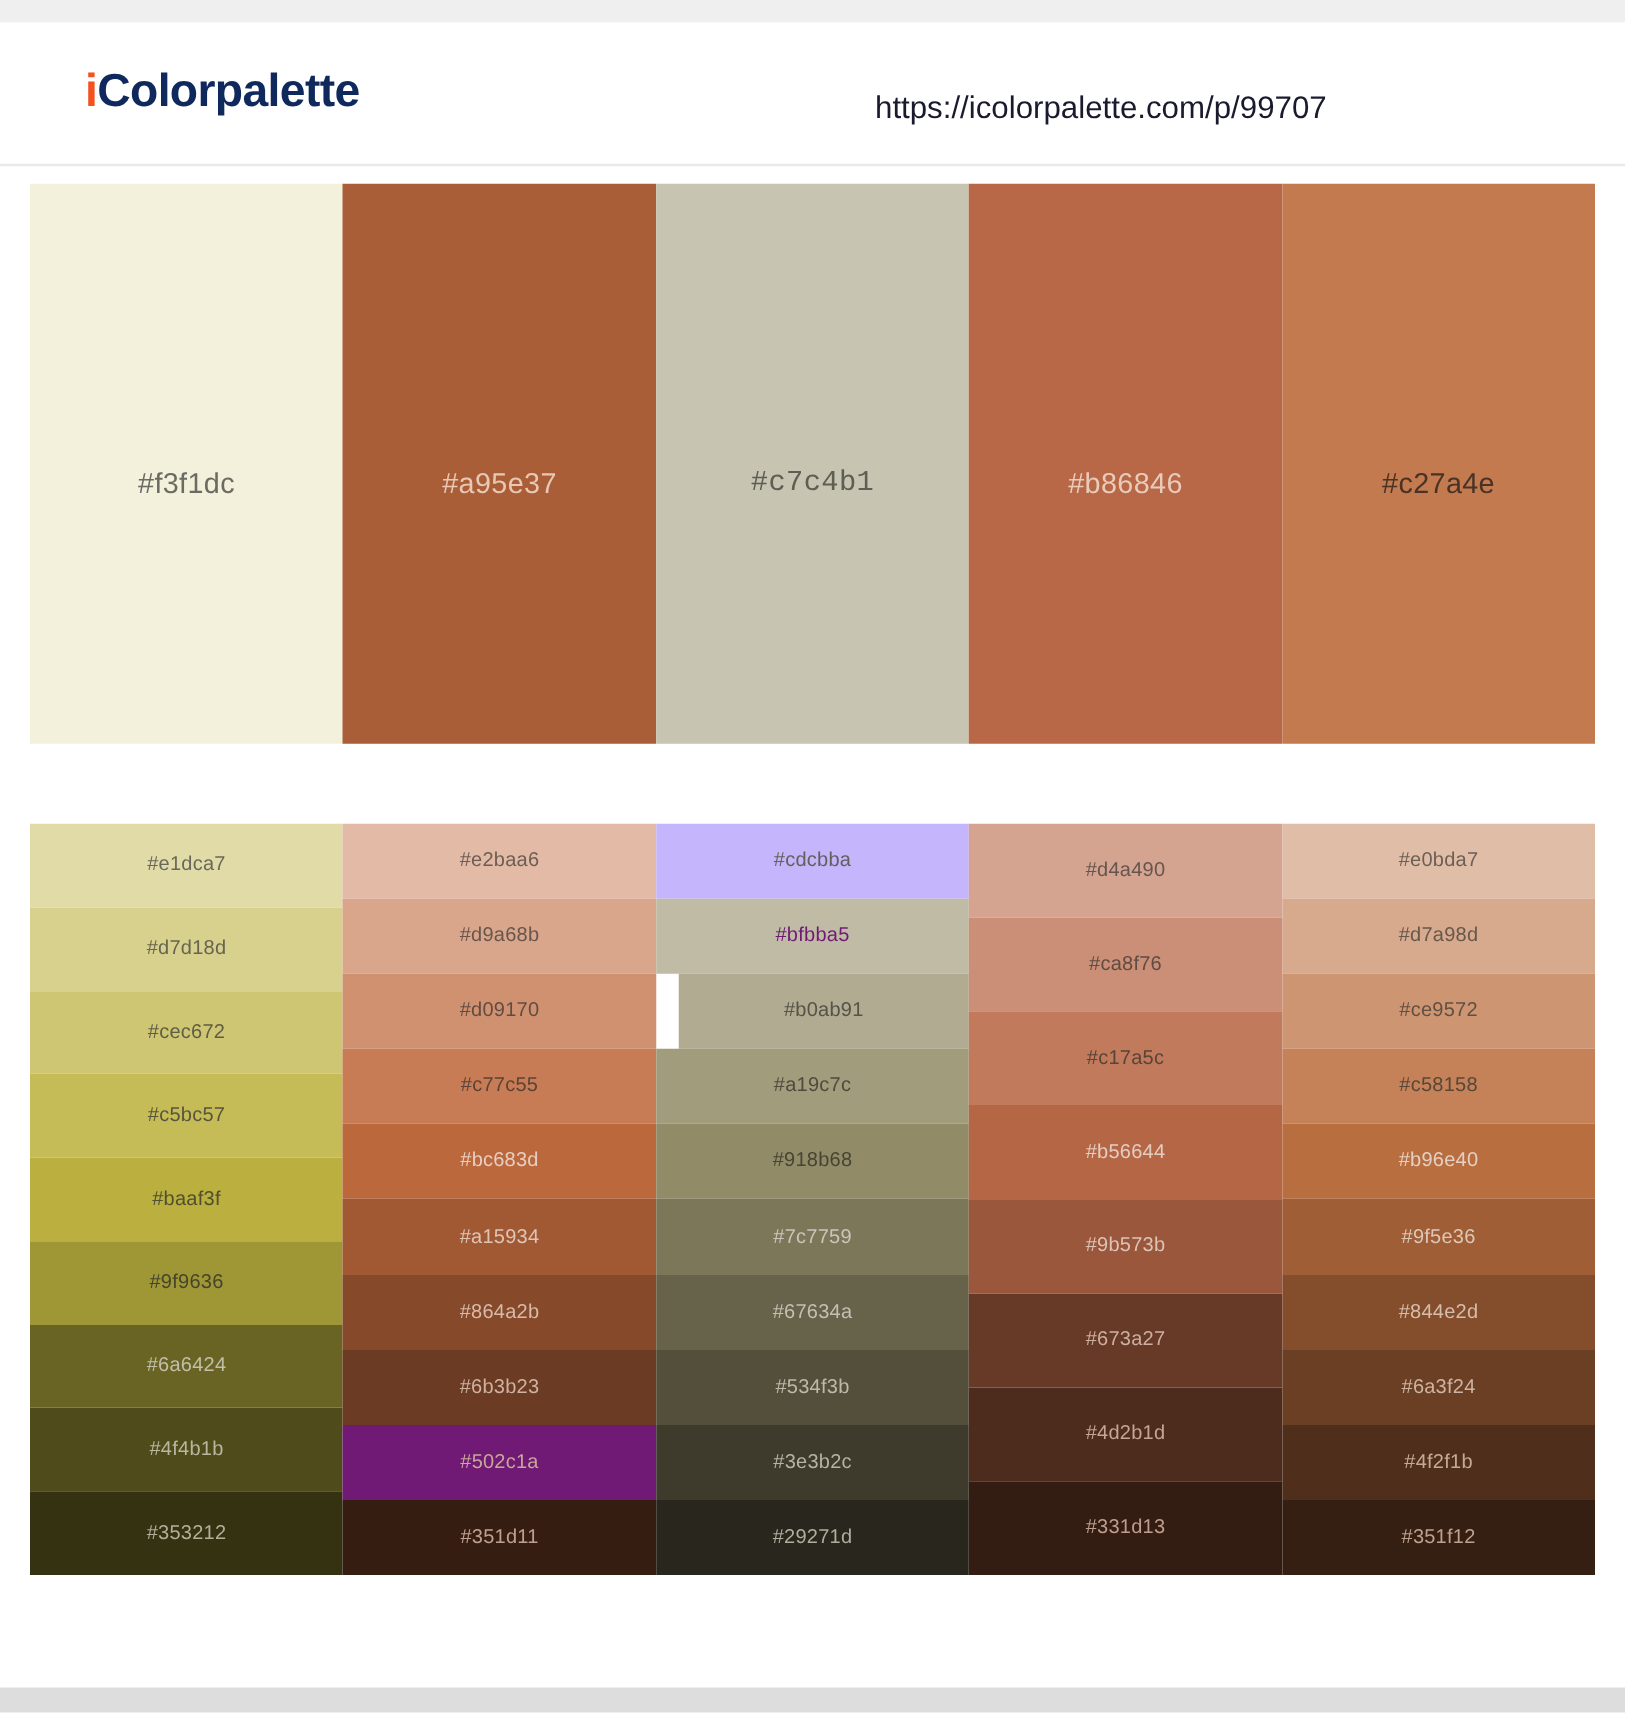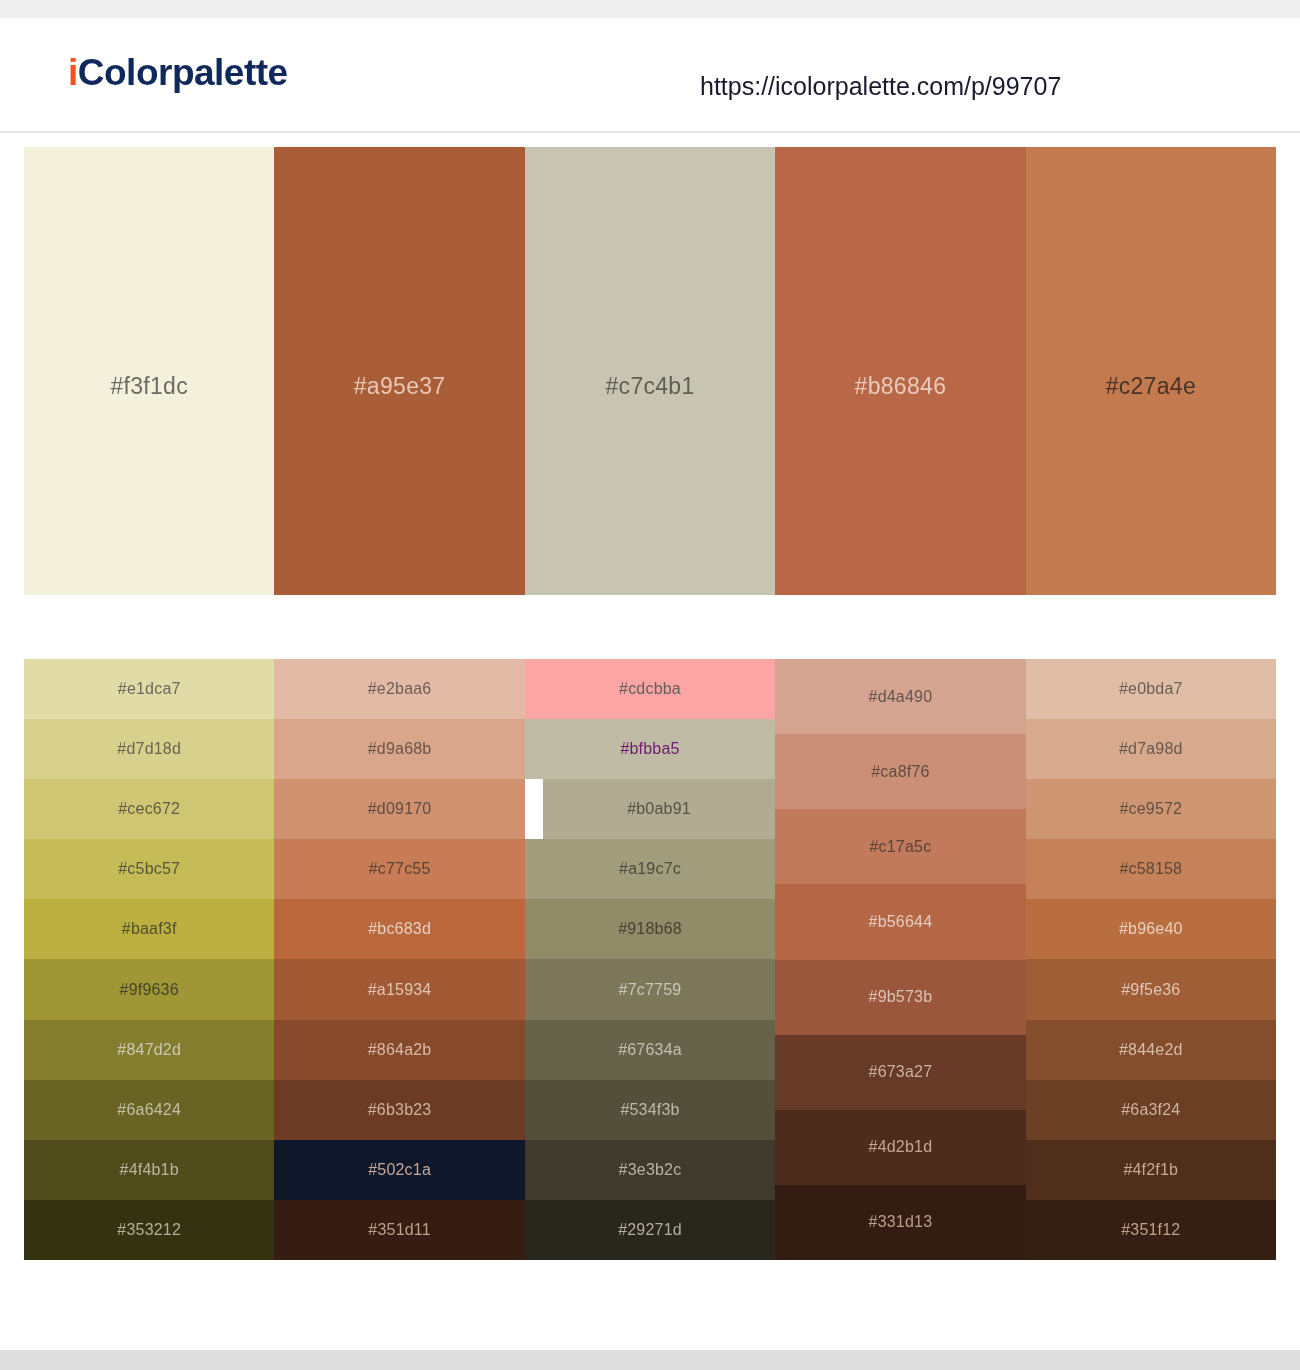--- a/index.html
+++ b/index.html
@@ -127,57 +127,56 @@
 </div>
 
 <div class="main-swatches" id="main-swatches">
     <div class="main-swatch" style="background: rgb(243, 241, 220);">
       <div class="label" style="color: rgb(107, 107, 99);">#f3f1dc</div>
     </div>
     <div class="main-swatch" style="background: rgb(169, 94, 55);">
       <div class="label" style="color: rgb(232, 199, 181);">#a95e37</div>
     </div>
     <div class="main-swatch" style="background: rgb(199, 196, 177);">
-      <div class="label" style="color: rgb(94, 94, 84);">#c7c4b1</div>
+      <div class="label" style="color: rgb(94, 94, 84); font-family: Liberation Mono, monospace;">#c7c4b1</div>
     </div>
     <div class="main-swatch" style="background: rgb(184, 104, 70);">
       <div class="label" style="color: rgb(233, 203, 187);">#b86846</div>
     </div>
     <div class="main-swatch" style="background: rgb(194, 122, 78);">
       <div class="label" style="color: rgb(74, 50, 38);">#c27a4e</div>
     </div>
   </div>
 
 <div class="shade-grid" id="shade-grid">
     <div class="shade-col">
       <div class="shade-cell" style="background: rgb(225, 220, 167); color: rgb(106, 104, 90);">#e1dca7</div>
       <div class="shade-cell" style="background: rgb(215, 209, 141); color: rgb(103, 101, 79);">#d7d18d</div>
       <div class="shade-cell" style="background: rgb(206, 198, 114); color: rgb(95, 93, 69);">#cec672</div>
       <div class="shade-cell" style="background: rgb(197, 188, 87); color: rgb(87, 85, 60);">#c5bc57</div>
       <div class="shade-cell" style="background: rgb(186, 175, 63); color: rgb(80, 80, 47);">#baaf3f</div>
       <div class="shade-cell" style="background: rgb(159, 150, 54); color: rgb(70, 69, 42);">#9f9636</div>
-      <div class="shade-cell" style="background: rgb(132, 125, 45); color: rgb(203, 200, 180);">#847d2d</div>
       <div class="shade-cell" style="background: rgb(106, 100, 36); color: rgb(194, 191, 169);">#6a6424</div>
       <div class="shade-cell" style="background: rgb(79, 75, 27); color: rgb(185, 182, 160);">#4f4b1b</div>
       <div class="shade-cell" style="background: rgb(53, 50, 18); color: rgb(178, 174, 152);">#353212</div>
     </div>
     <div class="shade-col">
       <div class="shade-cell" style="background: rgb(226, 186, 166); color: rgb(109, 94, 85);">#e2baa6</div>
       <div class="shade-cell" style="background: rgb(217, 166, 139); color: rgb(104, 86, 76);">#d9a68b</div>
       <div class="shade-cell" style="background: rgb(208, 145, 112); color: rgb(98, 76, 65);">#d09170</div>
       <div class="shade-cell" style="background: rgb(199, 124, 85); color: rgb(91, 67, 54);">#c77c55</div>
       <div class="shade-cell" style="background: rgb(188, 104, 61); color: rgb(230, 206, 194);">#bc683d</div>
       <div class="shade-cell" style="background: rgb(161, 89, 52); color: rgb(223, 196, 182);">#a15934</div>
       <div class="shade-cell" style="background: rgb(134, 74, 43); color: rgb(215, 186, 170);">#864a2b</div>
       <div class="shade-cell" style="background: rgb(107, 59, 35); color: rgb(207, 177, 160);">#6b3b23</div>
-      <div class="shade-cell" style="background: #0f172a; color: rgb(199, 167, 151);">#502c1a</div>
+      <div class="shade-cell" style="background: #701a75; color: rgb(199, 167, 151);">#502c1a</div>
       <div class="shade-cell" style="background: rgb(53, 29, 17); color: rgb(191, 160, 142);">#351d11</div>
     </div>
     <div class="shade-col">
-      <div class="shade-cell" style="background: #fca5a5; color: rgb(97, 96, 90);">#cdcbba</div>
+      <div class="shade-cell" style="background: #c4b5fd; color: rgb(97, 96, 90);">#cdcbba</div>
       <div class="shade-cell" style="background: rgb(191, 187, 165); color: #701a75;">#bfbba5</div>
       <div class="shade-cell" style="background: rgb(176, 171, 145); color: rgb(85, 82, 72); margin-left: 18px;">#b0ab91</div>
       <div class="shade-cell" style="background: rgb(161, 156, 124); color: rgb(78, 75, 62);">#a19c7c</div>
       <div class="shade-cell" style="background: rgb(145, 139, 104); color: rgb(71, 68, 52);">#918b68</div>
       <div class="shade-cell" style="background: rgb(124, 119, 89); color: rgb(200, 198, 187);">#7c7759</div>
       <div class="shade-cell" style="background: rgb(103, 99, 74); color: rgb(194, 191, 179);">#67634a</div>
       <div class="shade-cell" style="background: rgb(83, 79, 59); color: rgb(188, 185, 171);">#534f3b</div>
       <div class="shade-cell" style="background: rgb(62, 59, 44); color: rgb(182, 179, 164);">#3e3b2c</div>
       <div class="shade-cell" style="background: rgb(41, 39, 29); color: rgb(176, 173, 157);">#29271d</div>
     </div>

